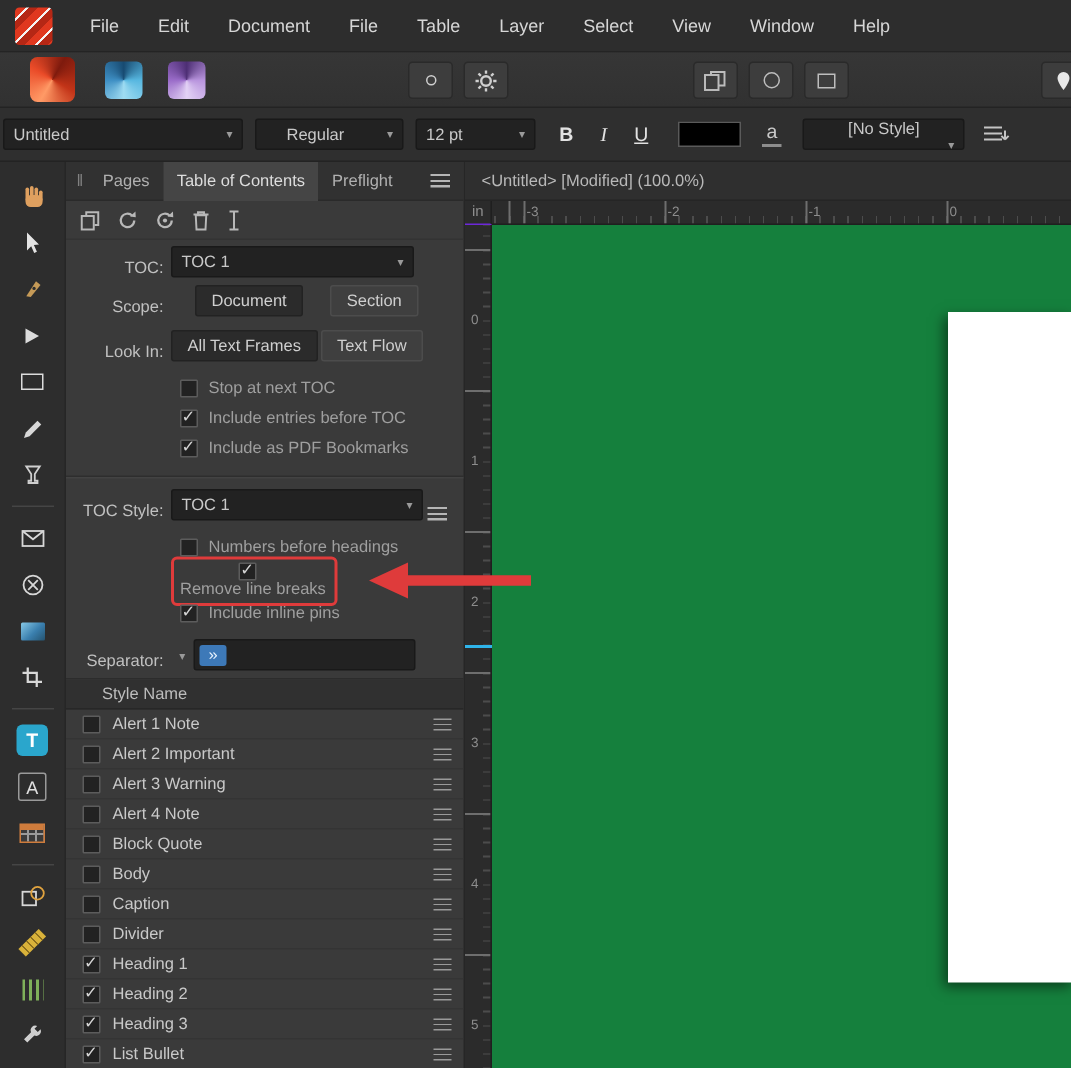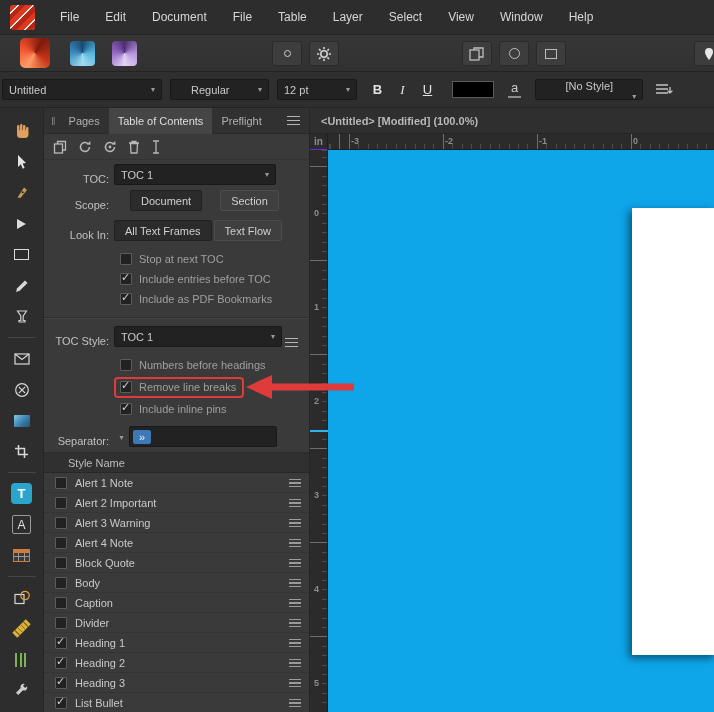--- a/index.html
+++ b/index.html
@@ -96,39 +96,39 @@
          background:#3f3f3f; border:1px solid #4c4c4c; border-radius:2px; margin-right:2px; }
   .seg.pressed { background:#2b2b2b; border-color:#222; }
   .grp { margin-top:8px; flex:none; }
   .chk-row { display:flex; align-items:center; margin-left:76px; height:20px; }
   .cb { width:12px; height:12px; background:#222; border:1px solid #5c5c5c; border-radius:1px;
         margin-right:7px; position:relative; flex:none; }
   .cb.on::after { content:"✓"; position:absolute; left:0; top:-3px; font-size:11px; color:#d6d6d6; }
   .chk-label { color:#9f9f9f; }
   .hl-wrap { display:inline-flex; align-items:center; padding:2px 6px 3px 4px; margin:-3px 0 -3px -6px;
              border:2px solid transparent; border-radius:4px; }
-  .hl-wrap.hl { border-color:#df3b3b; }
+  .hl-wrap.hl { border-color:#df3b3b;flex-direction:column; }
   .hline { height:1px; background:#2e2e2e; margin-top:8px; box-shadow:0 1px 0 #434343; flex:none; }
   .sep-dd { width:15px; height:19px; display:flex; align-items:center; justify-content:center;
             color:#9a9a9a; font-size:8px; flex:none; }
   .sep-field { width:148px; height:21px; background:#222; border:1px solid #191919; border-radius:2px;
                display:flex; align-items:center; padding:0 3px; }
   .sep-chip { background:#3d79b8; color:#e8f3ff; font-size:11px; line-height:14px; padding:0 6px;
               border-radius:2px; }
   .style-list { margin-top:5px; border-top:1px solid #2c2c2c; flex:1; display:flex; flex-direction:column; overflow:hidden; }
   .sl-header { height:20px; background:#303030; border-bottom:1px solid #272727; display:flex;
                align-items:center; padding-left:24px; color:#bdbdbd; flex:none; }
   .sl-row { height:20px; display:flex; align-items:center; padding:0 8px 0 11px; border-bottom:1px solid #343434; flex:none; }
   .sl-row .cb { margin-right:8px; }
   .sl-name { color:#c9c9c9; }
   .sl-row .hamburger { margin-left:auto; width:12px; height:8px;
     background:linear-gradient(#9a9a9a 0 1.2px,transparent 1.2px 3.4px,#9a9a9a 3.4px 4.6px,transparent 4.6px 6.8px,#9a9a9a 6.8px 8px); }
 
   
-  .canvas { flex:1; position:relative; background:#0ea5e9; overflow:hidden;font-weight:bold; }
+  .canvas { flex:1; position:relative; background:#15803d; overflow:hidden; }
   .doc-bar { height:26px; background:#2f2f2f; border-bottom:1px solid #252525; display:flex;
              align-items:center; padding-left:11px; color:#b8b8b8; font-size:11px; }
   .corner { position:absolute; top:26px; left:0; width:18px; height:16px; background:#2b2b2b;
             border-right:1px solid #1f1f1f; border-bottom:1px solid #6d28d9; color:#8d8d8d; font-size:10px;
             display:flex; align-items:center; justify-content:center; }
   .hruler { position:absolute; top:26px; left:18px; right:0; height:16px; background:#2b2b2b;
             border-bottom:1px solid #1f1f1f;
             background-image:repeating-linear-gradient(90deg,#6e6e6e 0 1px,transparent 1px 94px),
                              repeating-linear-gradient(90deg,#4c4c4c 0 1px,transparent 1px 9.4px);
             background-size:auto, auto 5px; background-position:21px 0, 2px 100%;

